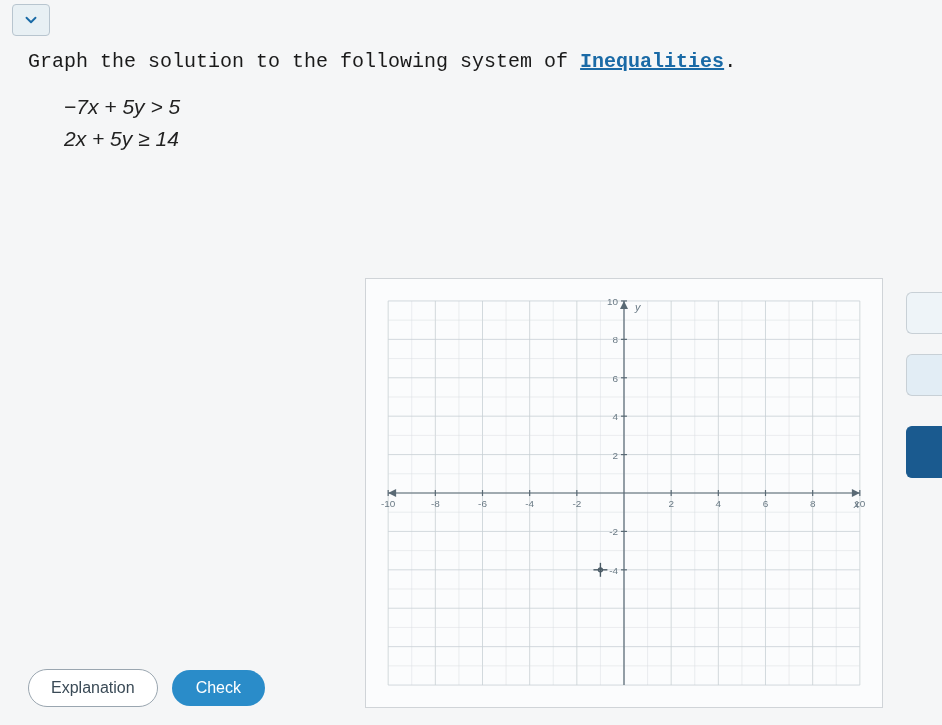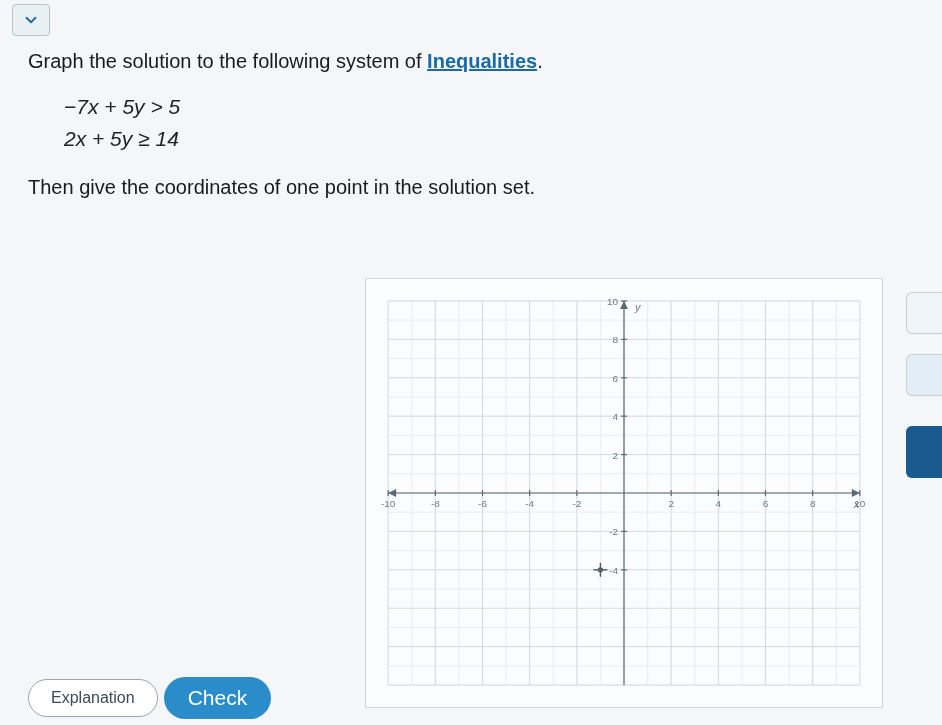--- a/index.html
+++ b/index.html
@@ -21,20 +21,21 @@
     margin: 4px 0 0 12px;
     cursor: pointer;
   }
   .expand-btn svg { width: 18px; height: 18px; }
   .content { padding: 6px 20px 0 28px; }
   .prompt {
     font-size: 20px;
     font-weight: 500;
     color: #1a1a1a;
     margin: 8px 0 18px 0;
+    font-family: Liberation Mono, monospace;
   }
   .keyword {
     color: #1a6aa6;
     text-decoration: underline;
     font-weight: 600;
   }
   .equations {
     margin-left: 36px;
     margin-bottom: 22px;
     font-size: 21px;
@@ -78,41 +79,41 @@
     border-radius: 6px 0 0 6px;
     border: 1px solid #c8d0d6;
     border-right: none;
   }
   .pill.light { background: #eef4f8; height:42px;}
   .pill.light2 { background: #e2edf5; height:42px; margin-top:-20px;}
   .pill.dark { background: #1a5a8f; border-color:#1a5a8f; height:52px; margin-top:-10px;}
   .footer-btns {
     position: absolute;
     left: 28px;
-    bottom: 6px;
+    bottom: 18px;
     display: flex;
-    gap: 6px;
+    gap: 14px;
     align-items: center;
   }
   .btn-outline {
     padding: 9px 22px;
     border: 1.5px solid #9aa6b0;
     border-radius: 22px;
     background: #fff;
     color: #3a4a56;
     font-size: 16px;
     cursor: pointer;
   }
   .btn-solid {
     padding: 9px 24px;
     border: none;
     border-radius: 22px;
     background: #2a8cc9;
     color: #fff;
-    font-size: 21px;
+    font-size: 16px;
     font-weight: 500;
     cursor: pointer;
   }
   .axis-label { font-size: 11px; fill: #6a7a85; font-style: italic; }
   .tick-label { font-size: 10px; fill: #6a7a85; }
   .grid-line { stroke: #d8dce0; stroke-width: 0.5; }
   .grid-major { stroke: #c8cfd4; stroke-width: 0.8; }
   .axis-line { stroke: #5a6a75; stroke-width: 1.2; }
   .cursor-mark { stroke: #4a5a65; stroke-width: 1.4; fill:none; }
 </style>
@@ -128,21 +129,20 @@
 <div class="content">
   <p class="prompt">
     <span>Graph the solution to the following system of </span><a class="keyword">Inequalities</a><span>.</span>
   </p>
 
   <div class="equations">
     <div class="row">−7x + 5y &gt; 5</div>
     <div class="row">2x + 5y ≥ 14</div>
   </div>
 
-  <p class="subprompt">Then give the coordinates of one point in the solution set.</p>
 </div>
 
 <div class="graph-wrap">
   <svg class="graph" viewBox="0 0 494 406">
     <g id="grid-group">
         <line x1="10" x2="10" y1="10" y2="396" class="grid-major"></line>
         <line x1="33.70000000000002" x2="33.70000000000002" y1="10" y2="396" class="grid-line"></line>
         <line x1="57.400000000000006" x2="57.400000000000006" y1="10" y2="396" class="grid-major"></line>
         <line x1="81.1" x2="81.1" y1="10" y2="396" class="grid-line"></line>
         <line x1="104.80000000000001" x2="104.80000000000001" y1="10" y2="396" class="grid-major"></line>

